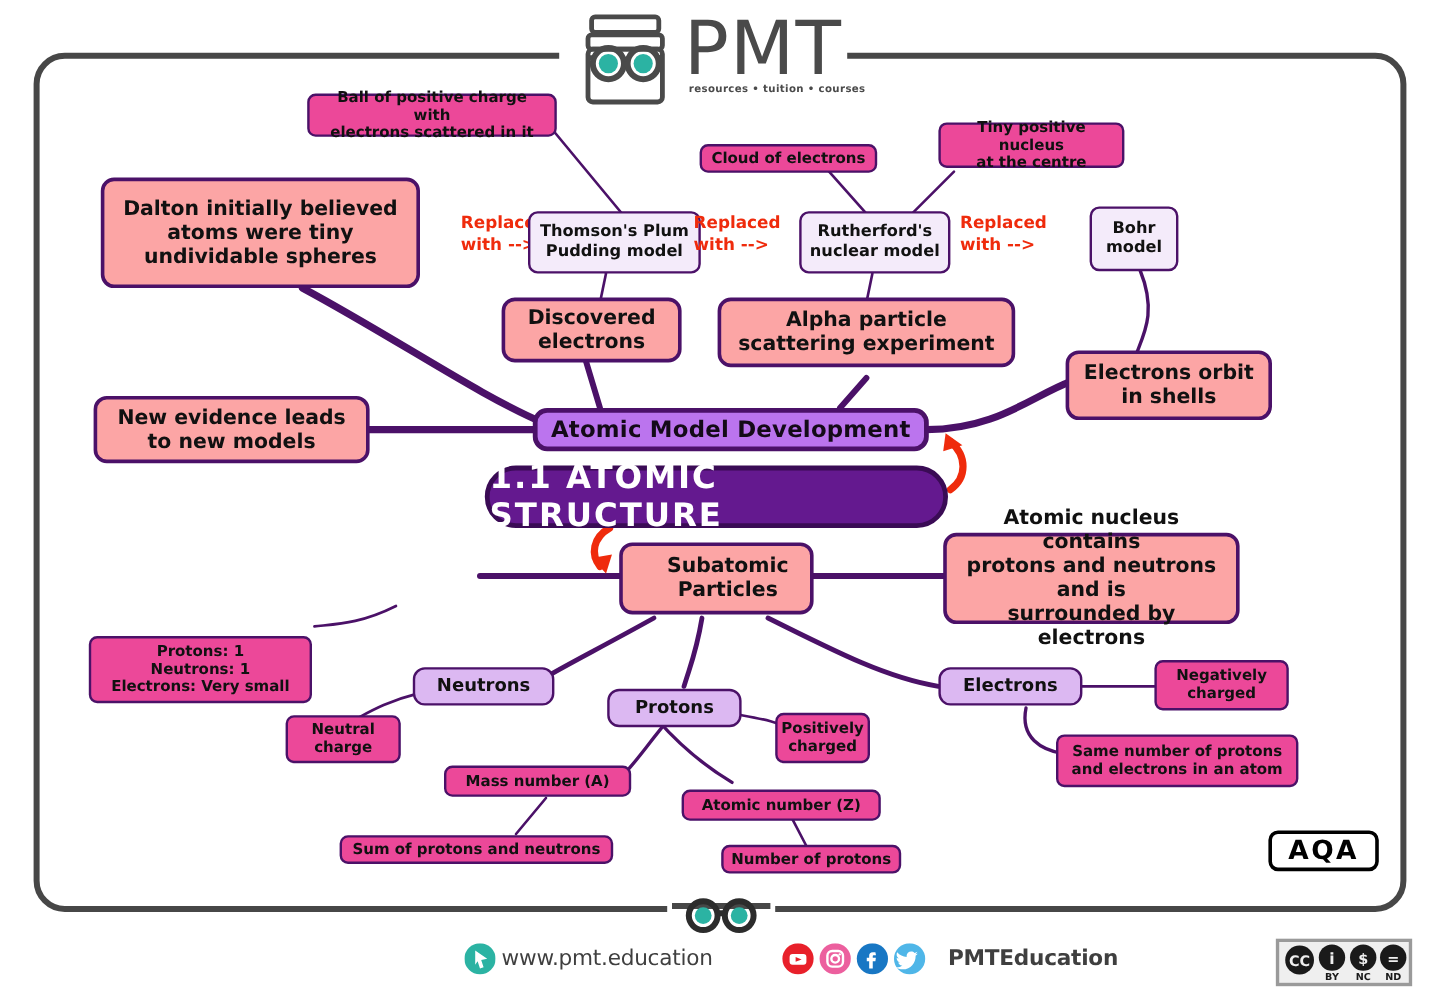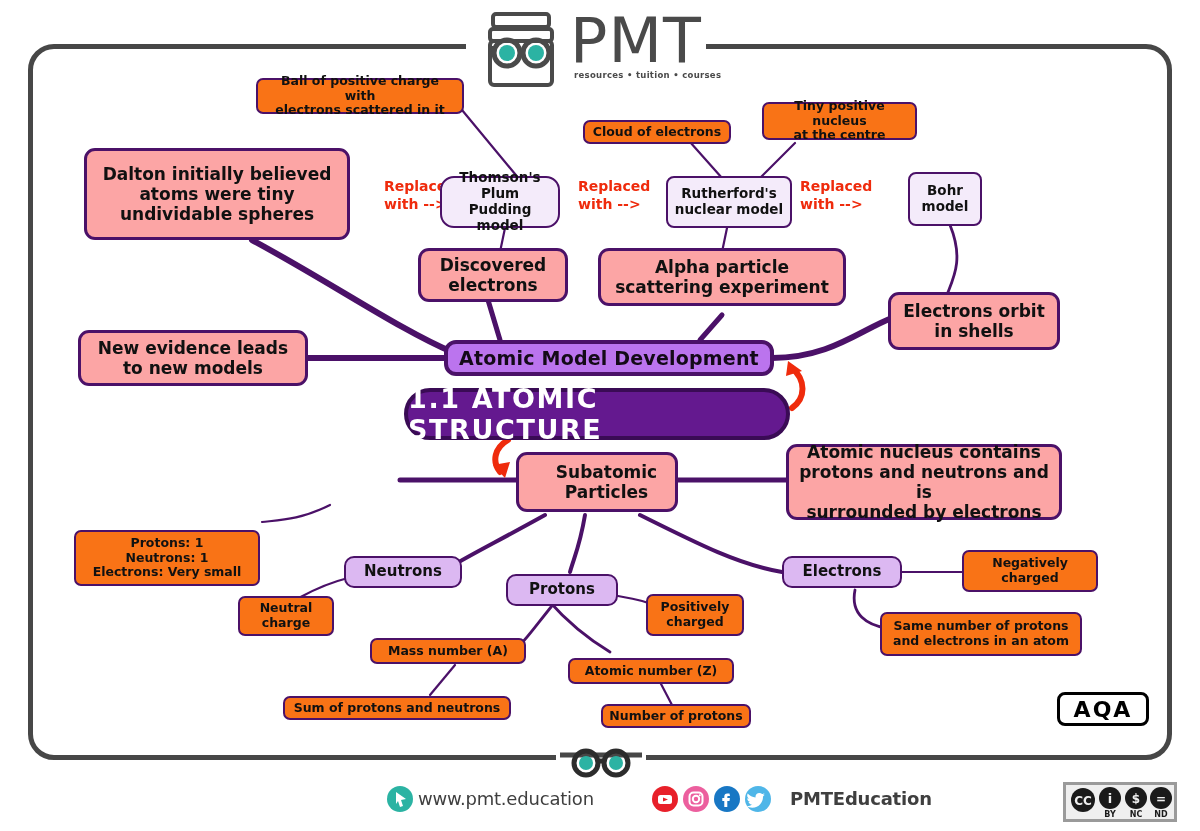--- a/index.html
+++ b/index.html
@@ -50,21 +50,21 @@
     display:flex;align-items:center;justify-content:center;text-align:center;
     font-family:"DejaVu Sans", sans-serif;
     color:#111;
     border:2.5px solid #4b1168;
     border-radius:9px;
     line-height:1.18;
     padding:3px 6px;
     white-space:pre-line;
   }
   
-  .leaf{background:#f97316;font-size:12.5px;font-weight:bold;border-width:2px;border-radius:7px;}
+  .leaf{background:#ec4899;font-size:12.5px;font-weight:bold;border-width:2px;border-radius:7px;}
   
   .mid{background:#dcb8f2;font-size:15px;font-weight:bold;border-radius:10px;}
   
   .strong{background:#fca5a5;font-size:17px;font-weight:bold;border-width:3px;border-radius:11px;}
   
   .model{background:#f4ebfa;font-size:13.5px;font-weight:bold;border-radius:8px;}
 
   
   .banner{
     position:absolute;background:#bb74ee;border:4px solid #4b1168;border-radius:12px;
@@ -187,31 +187,31 @@
     </g>
     <polygon points="788,361 802,371 786,376" fill="#ef2b0c"></polygon>
     <polygon points="505,478 493,465 510,462" fill="#ef2b0c"></polygon>
   </svg>
 
   <div class="node leaf" style="left:256px;top:78px;width:208px;height:36px;">Ball of positive charge with
 electrons scattered in it</div>
 
   <div class="node leaf" style="left:583px;top:120px;width:148px;height:24px;">Cloud of electrons</div>
 
-  <div class="node leaf" style="left:762px;top:102px;width:155px;height:38px;">Tiny positive nucleus
+  <div class="node leaf" style="left:782px;top:102px;width:155px;height:38px;">Tiny positive nucleus
 at the centre</div>
 
   <div class="node strong" style="left:84px;top:148px;width:266px;height:92px;">Dalton initially believed
 atoms were tiny
 undividable spheres</div>
 
   <div class="replaced" style="left:384px;top:178px;">Replaced
 with --&gt;</div>
 
-  <div class="node model" style="left:440px;top:176px;width:120px;height:52px;border-radius:14px;">Thomson's Plum
+  <div class="node model" style="left:440px;top:176px;width:144px;height:52px;">Thomson's Plum
 Pudding model</div>
 
   <div class="replaced" style="left:578px;top:178px;">Replaced
 with --&gt;</div>
 
   <div class="node model" style="left:666px;top:176px;width:126px;height:52px;">Rutherford's
 nuclear model</div>
 
   <div class="replaced" style="left:800px;top:178px;">Replaced
 with --&gt;</div>
@@ -231,50 +231,50 @@
   <div class="node strong" style="left:78px;top:330px;width:230px;height:56px;">New evidence leads
 to new models</div>
 
   <div class="banner" style="left:444px;top:340px;width:330px;height:36px;">Atomic Model Development</div>
 
   <div class="title-pill" style="left:404px;top:388px;width:386px;height:52px;">1.1 ATOMIC STRUCTURE</div>
 
   <div class="node strong" style="left:516px;top:452px;width:162px;height:60px;padding-left:25px;">Subatomic
 Particles</div>
 
-  <div class="node strong" style="left:786px;top:444px;width:276px;height:76px;">Atomic nucleus contains
+  <div class="node strong" style="left:786px;top:444px;width:247px;height:76px;">Atomic nucleus contains
 protons and neutrons and is
 surrounded by electrons</div>
 
 
   <div class="node leaf" style="left:74px;top:530px;width:186px;height:56px;">Protons: 1
 Neutrons: 1
 Electrons: Very small</div>
 
   <div class="node mid" style="left:344px;top:556px;width:118px;height:32px;">Neutrons</div>
 
   <div class="node leaf" style="left:238px;top:596px;width:96px;height:40px;">Neutral
 charge</div>
 
   <div class="node mid" style="left:506px;top:574px;width:112px;height:32px;">Protons</div>
 
-  <div class="node leaf" style="left:646px;top:594px;width:98px;height:42px;">Positively
+  <div class="node leaf" style="left:646px;top:594px;width:79px;height:42px;">Positively
 charged</div>
 
   <div class="node leaf" style="left:370px;top:638px;width:156px;height:26px;">Mass number (A)</div>
 
   <div class="node leaf" style="left:568px;top:658px;width:166px;height:26px;">Atomic number (Z)</div>
 
   <div class="node leaf" style="left:283px;top:696px;width:228px;height:24px;">Sum of protons and neutrons</div>
 
   <div class="node leaf" style="left:601px;top:704px;width:150px;height:24px;">Number of protons</div>
 
   <div class="node mid" style="left:782px;top:556px;width:120px;height:32px;">Electrons</div>
 
-  <div class="node leaf" style="left:962px;top:550px;width:136px;height:42px;">Negatively
+  <div class="node leaf" style="left:962px;top:550px;width:112px;height:42px;">Negatively
 charged</div>
 
   <div class="node leaf" style="left:880px;top:612px;width:202px;height:44px;">Same number of protons
 and electrons in an atom</div>
 
   <div class="aqa">AQA</div>
 
   <div class="footer">
     <svg class="f-cursor" viewBox="0 0 26 26">
       <circle cx="13" cy="13" r="13" fill="#2bb3a3"></circle>

